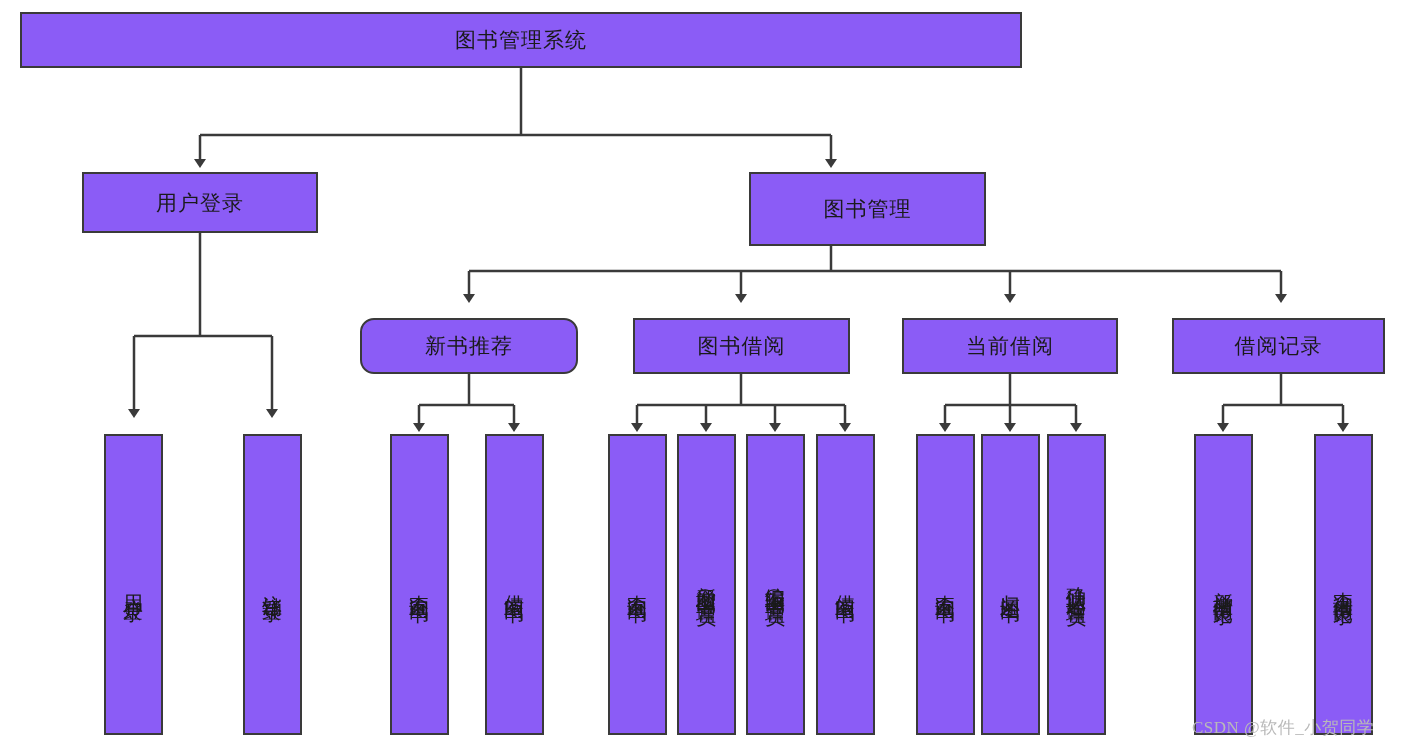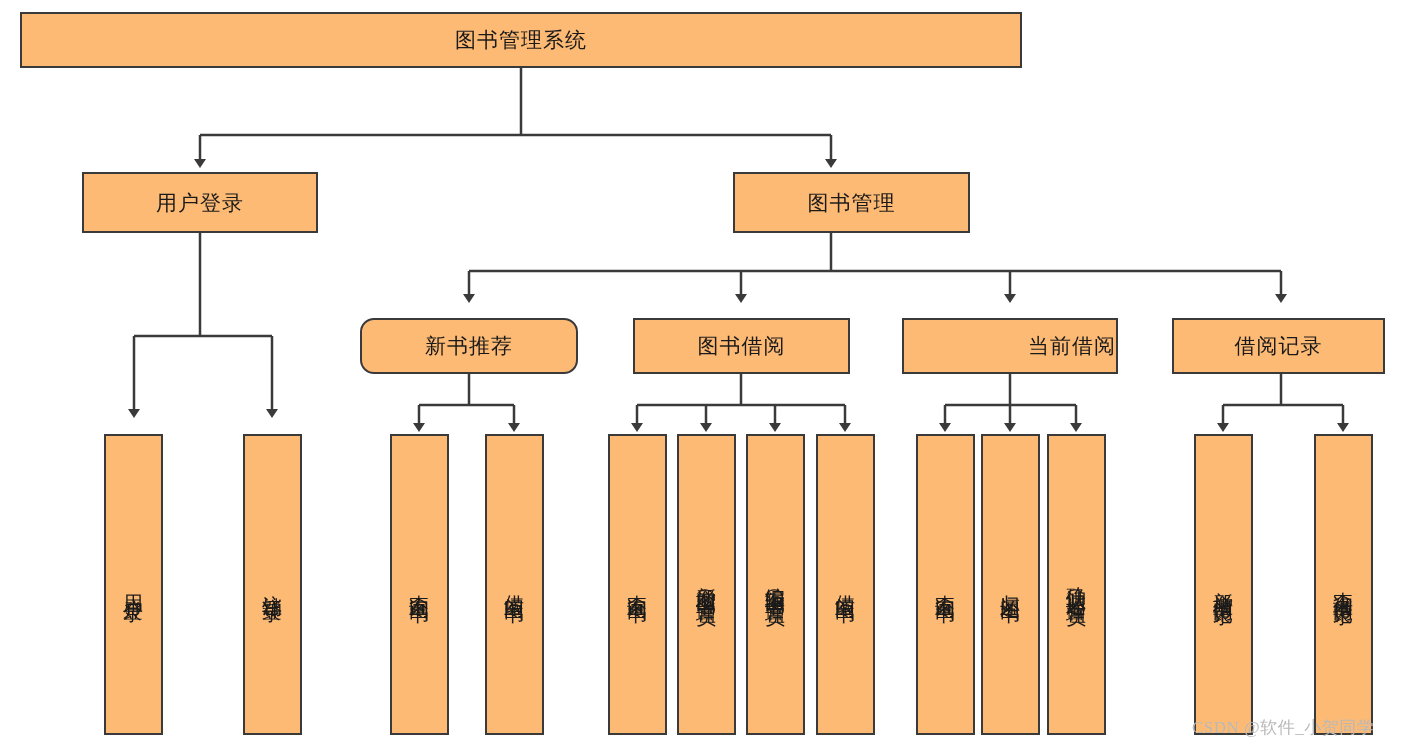--- a/index.html
+++ b/index.html
@@ -21,21 +21,21 @@
     position: absolute;
     left: 0;
     top: 0;
     width: 1405px;
     height: 747px;
     pointer-events: none;
   }
   .node {
     position: absolute;
     box-sizing: border-box;
-    background: #fdba74;
+    background: #8b5cf6;
     border: 2px solid #3a3a3a;
     display: flex;
     align-items: center;
     justify-content: center;
     color: #1a1a1a;
   }
   .node.horiz {
     font-size: 21px;
     letter-spacing: 1px;
   }
@@ -118,31 +118,31 @@
     </g>
   </svg>
 
   <div class="node horiz" style="left:20px; top:12px; width:1002px; height:56px;">
     <span>图书管理系统</span>
   </div>
 
   <div class="node horiz" style="left:82px; top:172px; width:236px; height:61px;">
     <span>用户登录</span>
   </div>
-  <div class="node horiz" style="left:733px; top:172px; width:237px; height:61px;font-family:Liberation Serif, serif;">
+  <div class="node horiz" style="left:749px; top:172px; width:237px; height:74px;font-family:Liberation Serif, serif;">
     <span>图书管理</span>
   </div>
 
   <div class="node horiz" style="left:360px; top:318px; width:218px; height:56px;border-radius:14px;">
     <span>新书推荐</span>
   </div>
   <div class="node horiz" style="left:633px; top:318px; width:217px; height:56px;text-align:center;">
     <span>图书借阅</span>
   </div>
-  <div class="node horiz" style="left:902px; top:318px; width:216px; height:56px;justify-content:flex-end;">
+  <div class="node horiz" style="left:902px; top:318px; width:216px; height:56px;">
     <span>当前借阅</span>
   </div>
   <div class="node horiz" style="left:1172px; top:318px; width:213px; height:56px;">
     <span>借阅记录</span>
   </div>
 
   <div class="node vert" style="left:104px; top:434px; width:59px; height:301px;">
     <span class="vtext">用户登录</span>
   </div>
   <div class="node vert" style="left:243px; top:434px; width:59px; height:301px;">

